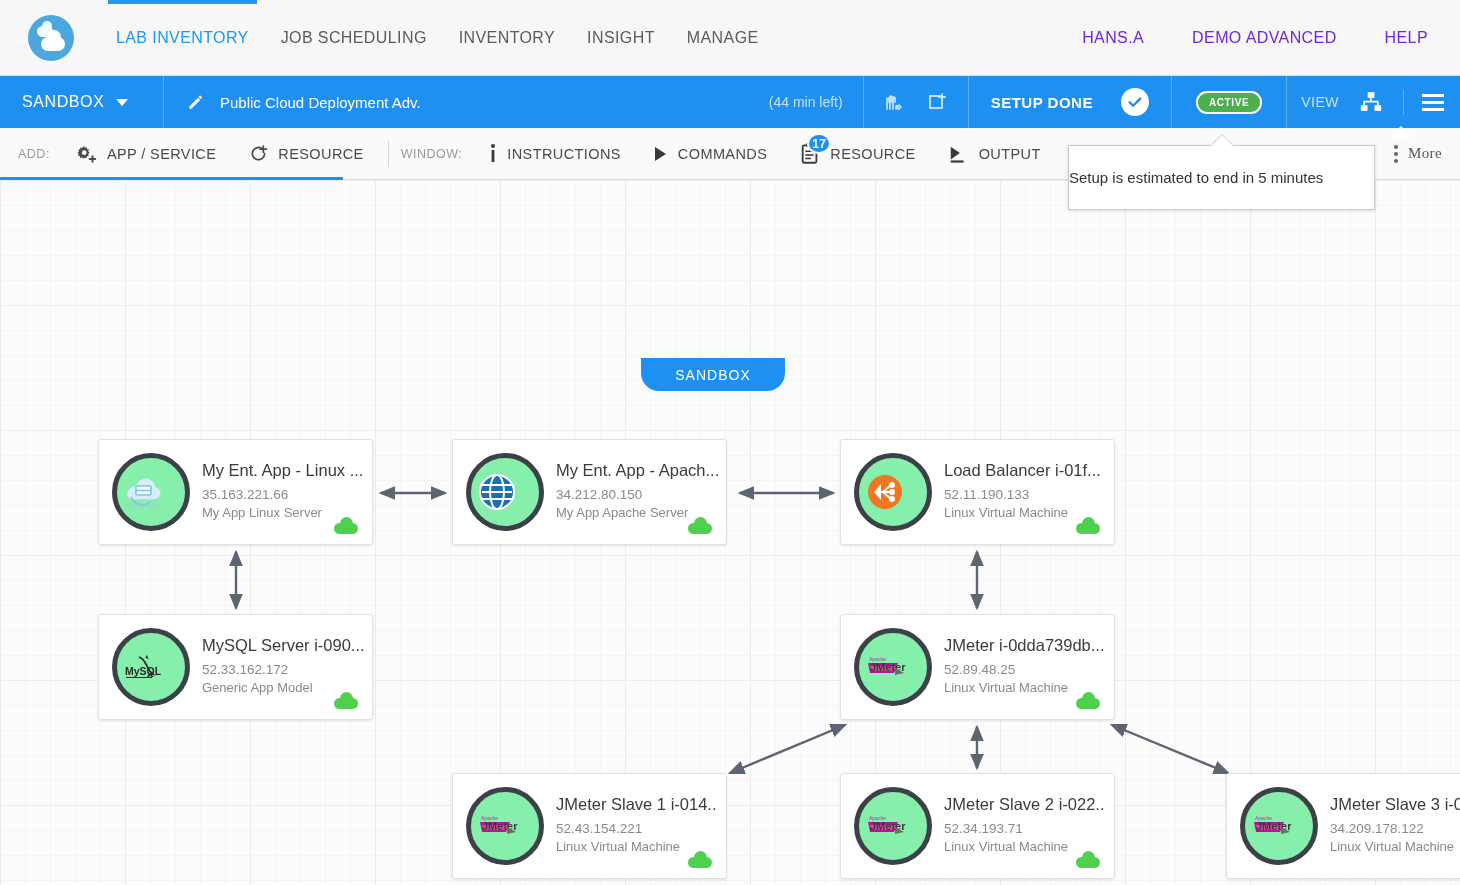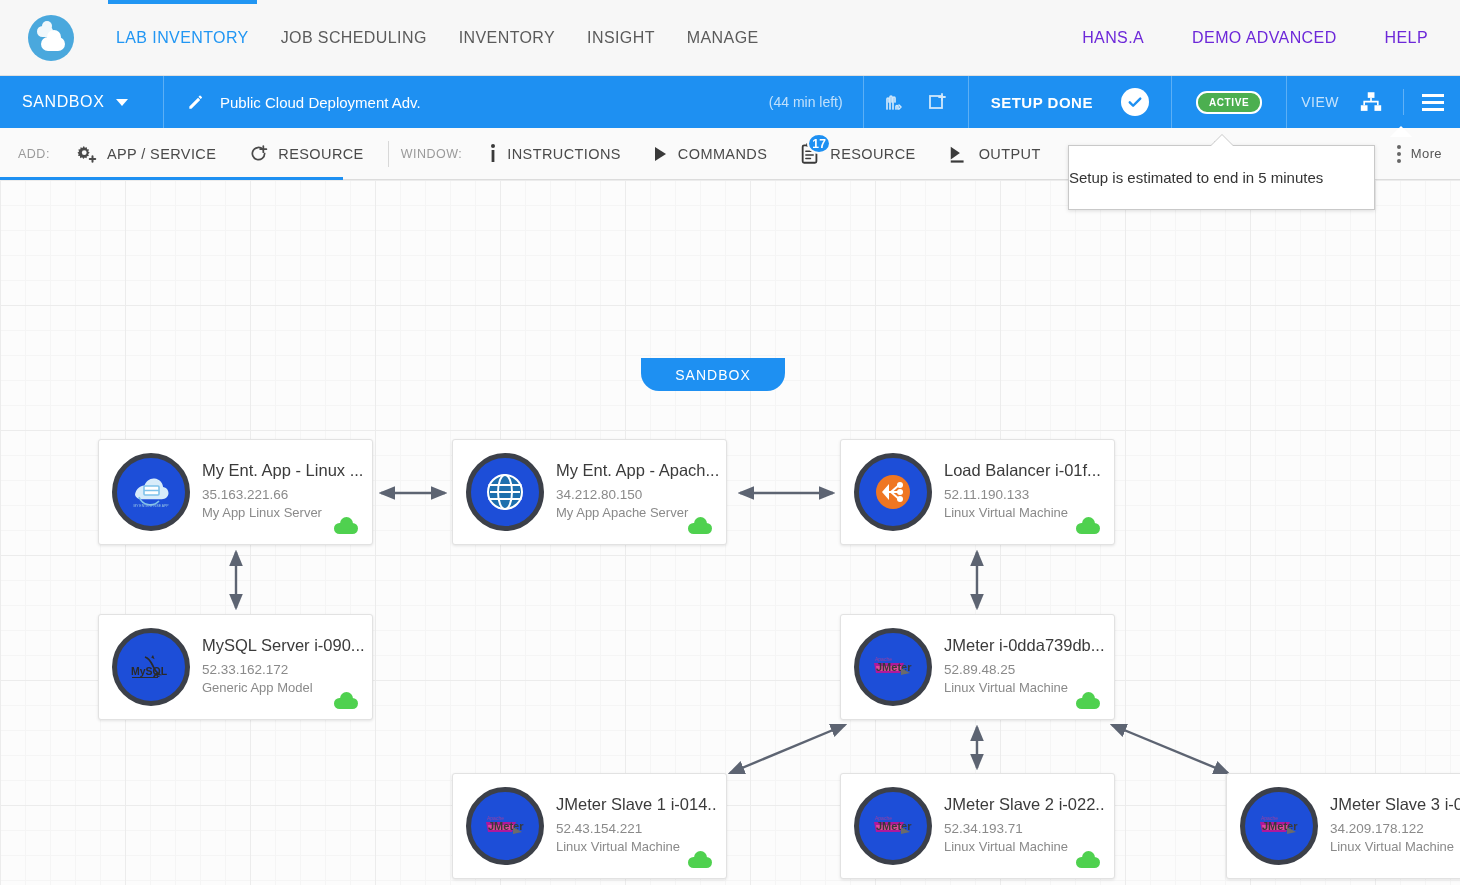--- a/index.html
+++ b/index.html
@@ -162,21 +162,21 @@
     font-size: 12px;
     font-weight: bold;
     display: flex; align-items: center; justify-content: center;
     border: 2px solid #fafafa;
     padding: 0 3px;
   }
   .tb-more {
     margin-left: auto;
     display: flex; align-items: center; gap: 10px;
     padding: 0 18px; height: 100%; cursor: pointer;
-    font-size: 13px; color: #555;
+    font-size: 15px; color: #555; font-family: Liberation Serif, serif;
   }
   .kebab { display: flex; flex-direction: column; gap: 3px; }
   .kebab i { width: 4px; height: 4px; border-radius: 50%; background: #666; display: block; }
   .tb-underline {
     position: absolute; left: 0; bottom: -1px;
     height: 3px; width: 343px; background: #1e90f2;
   }
   .tb-hidden { color: #b9b9b9; }
 
   
@@ -216,22 +216,22 @@
     display: flex;
     align-items: center;
     cursor: pointer;
   }
   .node .ring {
     width: 78px; height: 78px;
     margin-left: 13px;
     border: 5px solid #3c4049;
     border-radius: 50%;
     flex: none;
-    display: flex; align-items: center; justify-content: center;
-    background: #1d4ed8;
+    display: flex; align-items: center; 
+    background: #86efac;
     overflow: hidden;
   }
   .node .info { margin-left: 12px; overflow: hidden; padding-right: 8px; }
   .node .n-title {
     font-size: 16.5px; color: #3b3b3b;
     white-space: nowrap; overflow: hidden;
     margin-bottom: 5px;
   }
   .node .n-ip { font-size: 13.5px; color: #8a8a8a; line-height: 1.45; }
   .node .n-type { font-size: 13px; color: #8a8a8a; line-height: 1.45; }

